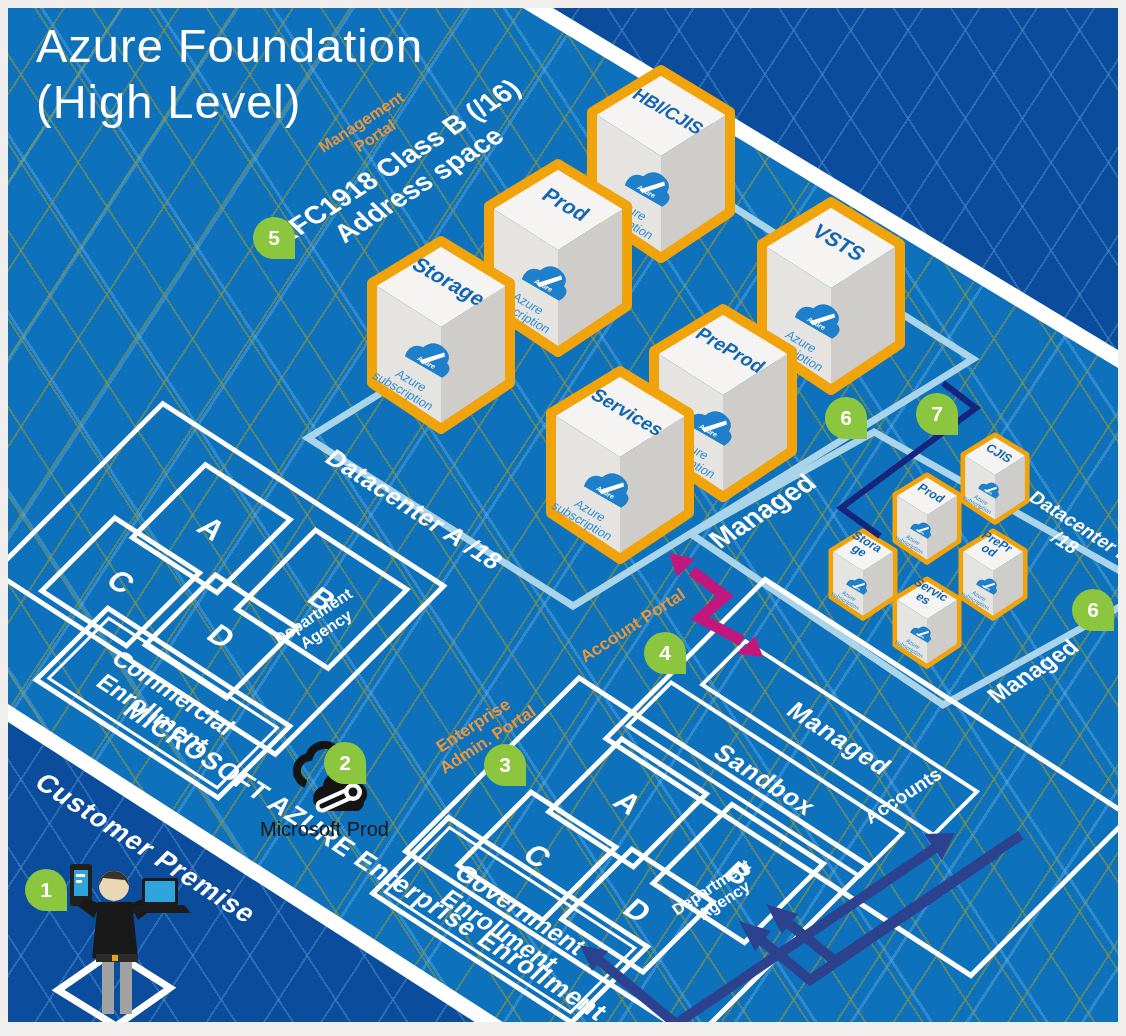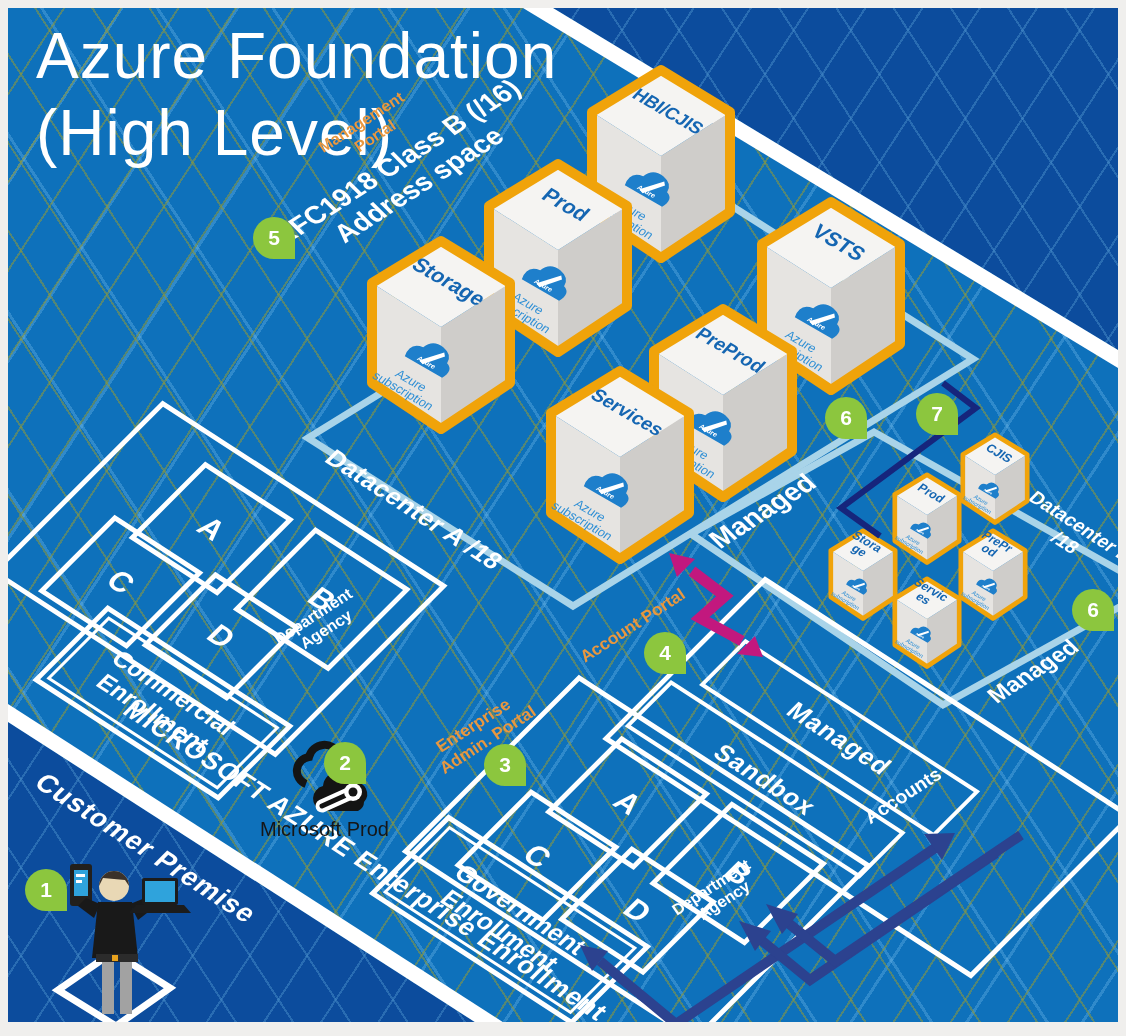--- a/index.html
+++ b/index.html
@@ -22,21 +22,21 @@
   .stripe-bl{clip-path:polygon(0 696px,501px 1018px,473px 1018px,0 714px);}
   .abs{position:absolute;}
   svg.layer{position:absolute;left:0;top:0;pointer-events:none;}
   .r-dn{transform:rotate(33deg) skewX(-12deg);}
   .r-up{transform:rotate(-33deg) skewX(12deg);}
   .o00{transform-origin:0 0;}
   .lbl{color:#fff;font-weight:bold;white-space:pre-line;line-height:1.15;}
   .ctr{text-align:center;}
   .portal{color:#E8973F;font-style:italic;font-weight:bold;white-space:pre-line;line-height:1.2;}
   .ital{font-style:italic;}
-  .title{color:#fff;font-size:64px;font-weight:300;line-height:1.2;letter-spacing:1px;}
+  .title{color:#fff;font-size:47px;font-weight:300;line-height:1.2;letter-spacing:1px;}
   .cluster{position:absolute;border:5px solid #fff;}
   .diamond{position:absolute;border:5px solid #fff;display:flex;align-items:center;justify-content:center;color:#fff;font-weight:bold;font-size:30px;}
   .dbl{position:absolute;border:5px solid #fff;display:flex;align-items:center;justify-content:center;}
   .dbl::after{content:"";position:absolute;inset:4px;border:3px solid #fff;pointer-events:none;}
   .dbl .lbl{position:relative;font-size:25px;}
   .srect{position:absolute;border:4px solid #fff;display:flex;align-items:center;justify-content:center;}
   .srect .lbl{font-size:25px;letter-spacing:1px;}
   .iso-box{position:absolute;overflow:visible;}
   .box-title{fill:#1566B2;font-weight:bold;}
   .badge{position:absolute;width:42px;height:42px;background:#8CC63E;border-radius:50% 50% 0 50%;display:flex;align-items:center;justify-content:center;color:#fff;font-weight:bold;font-size:21px;transform:translate(-50%,-50%);}

